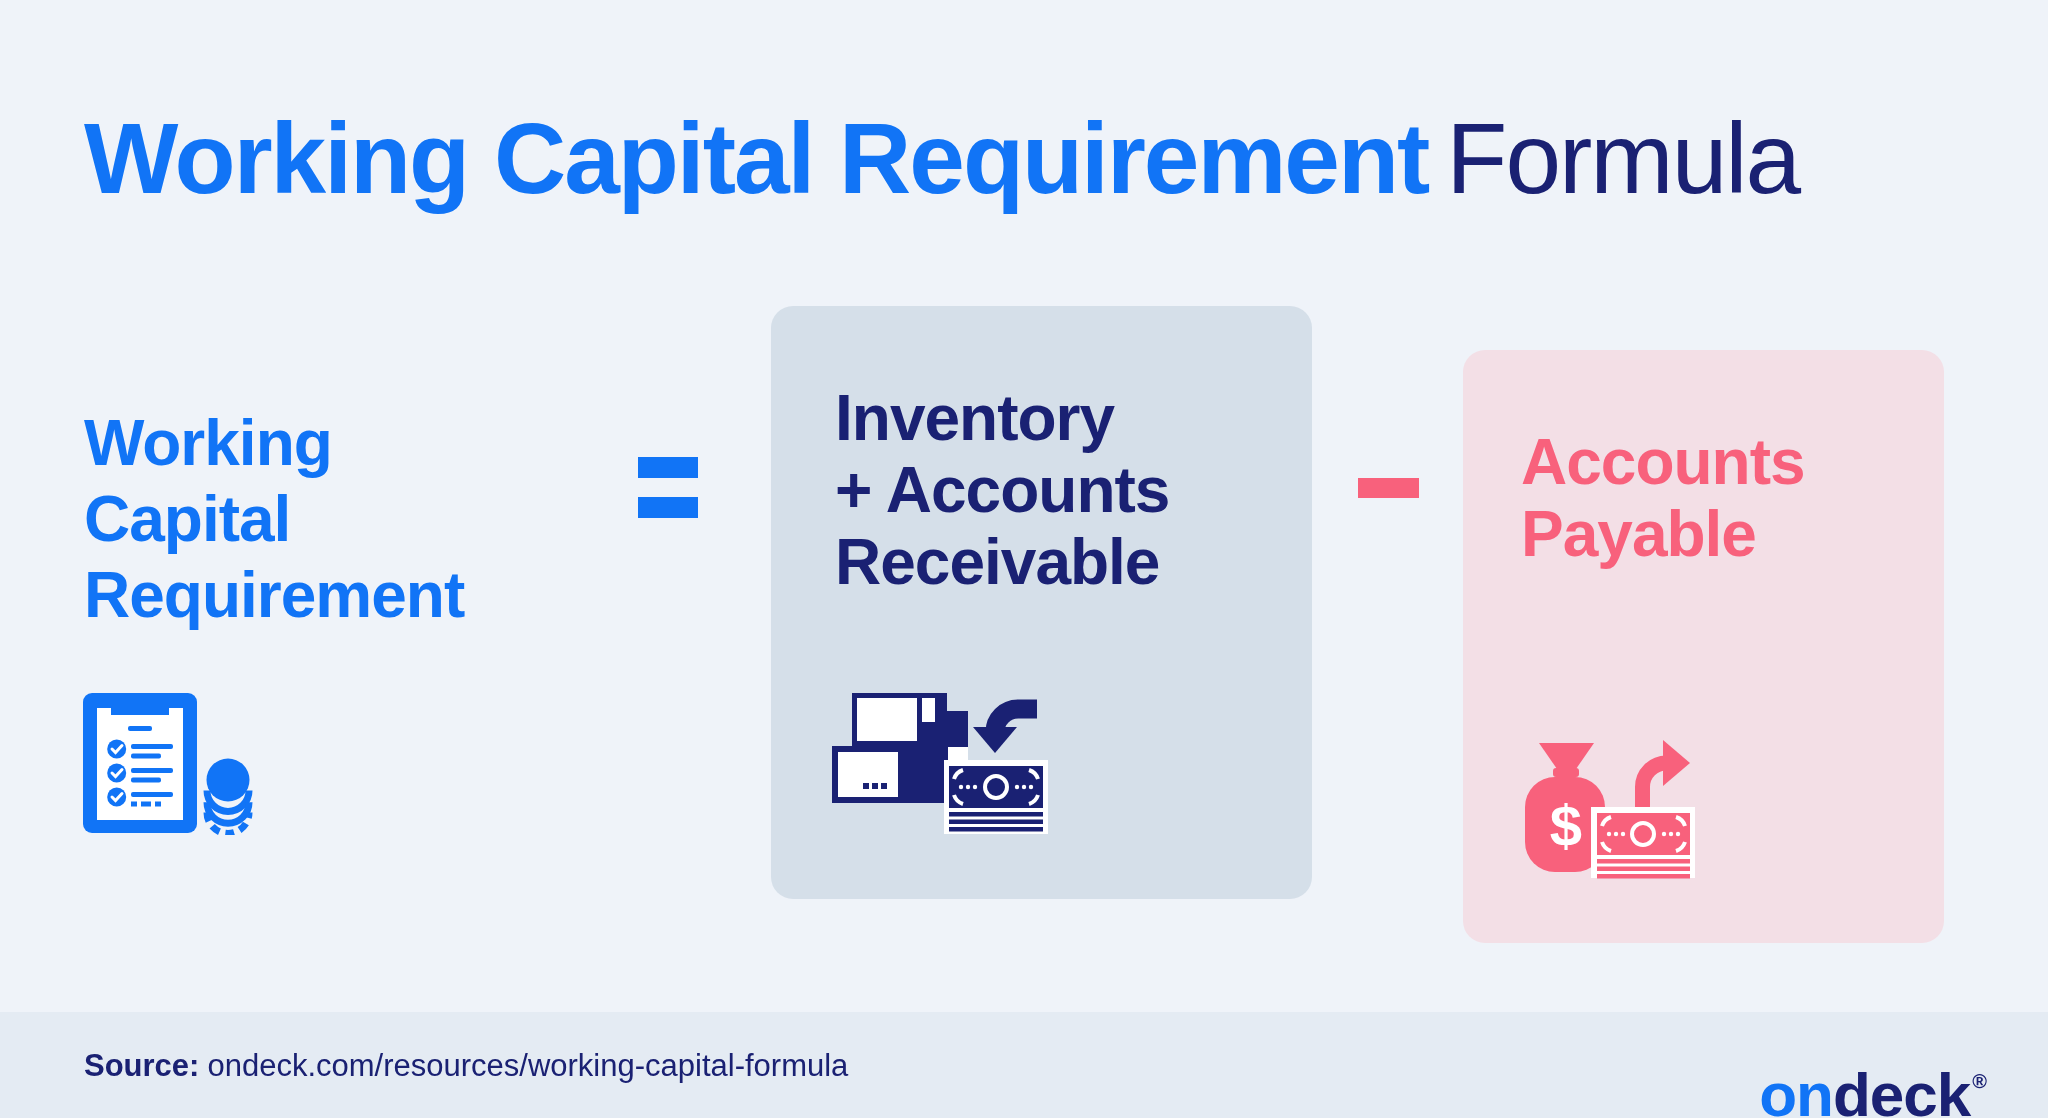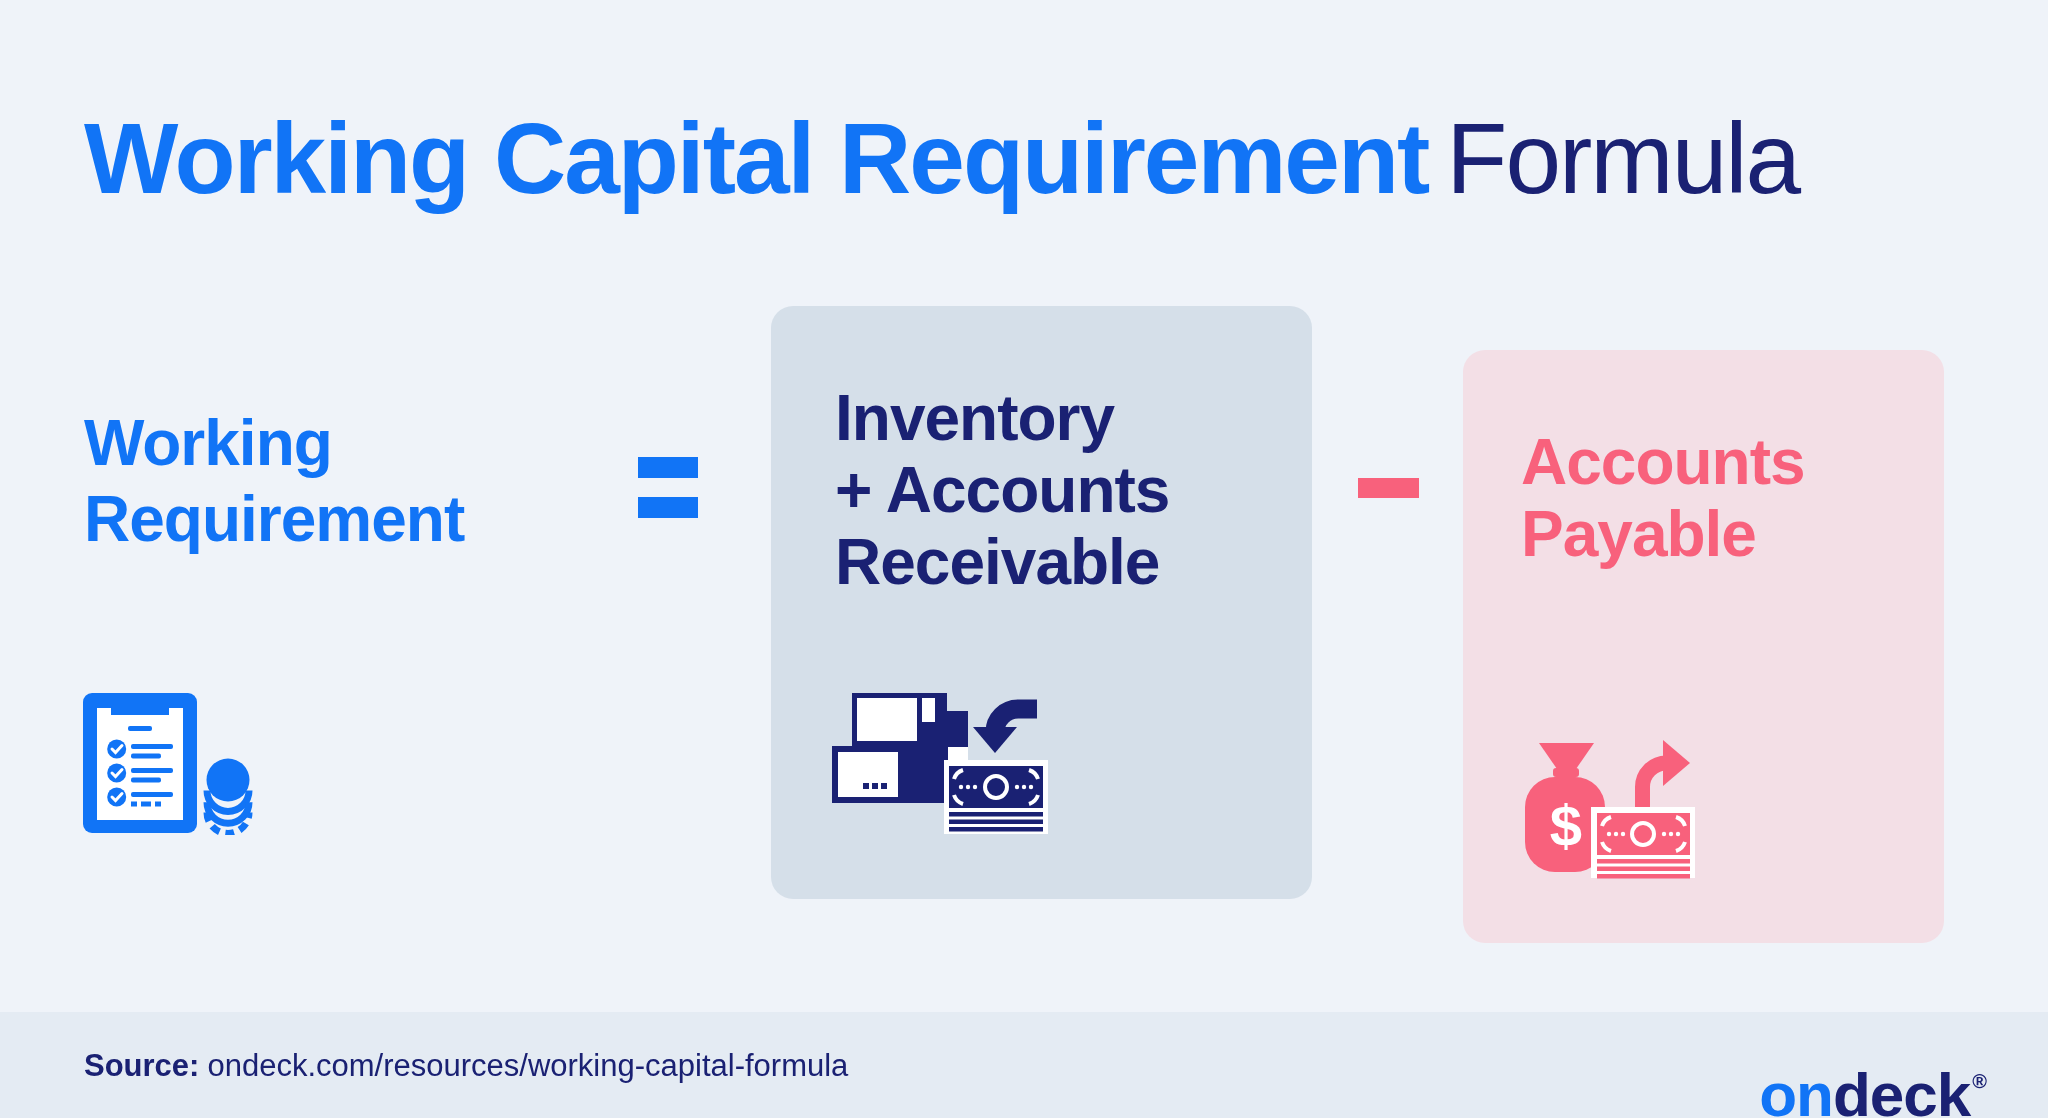--- a/index.html
+++ b/index.html
@@ -69,20 +69,21 @@
 <body>
 
 <div id="canvas">
 
   <div class="title">
     <span class="hl">Working Capital Requirement</span><span class="rest">Formula</span>
   </div>
 
   <div class="left-term">
     <div>Working</div>
+    <div>Capital</div>
     <div>Requirement</div>
   </div>
 
   <div class="term-icon" id="left-icon">
     <svg viewBox="0 0 170 145" aria-hidden="true">
       <rect x="0" y="3" width="114" height="140" rx="9" fill="currentColor"></rect>
       <rect x="14" y="18" width="86" height="112" fill="#ffffff"></rect>
       <rect x="28" y="3" width="58" height="22" fill="currentColor"></rect>
       <rect x="45" y="36" width="24" height="5" rx="2" fill="currentColor"></rect>
 

